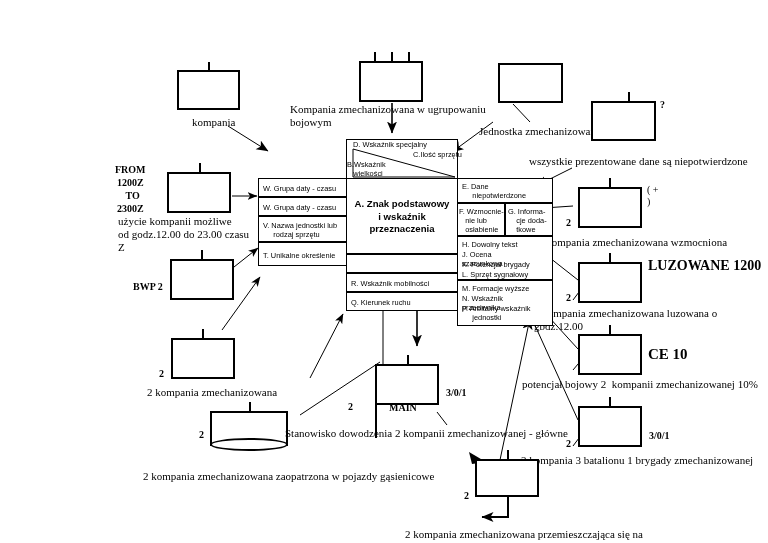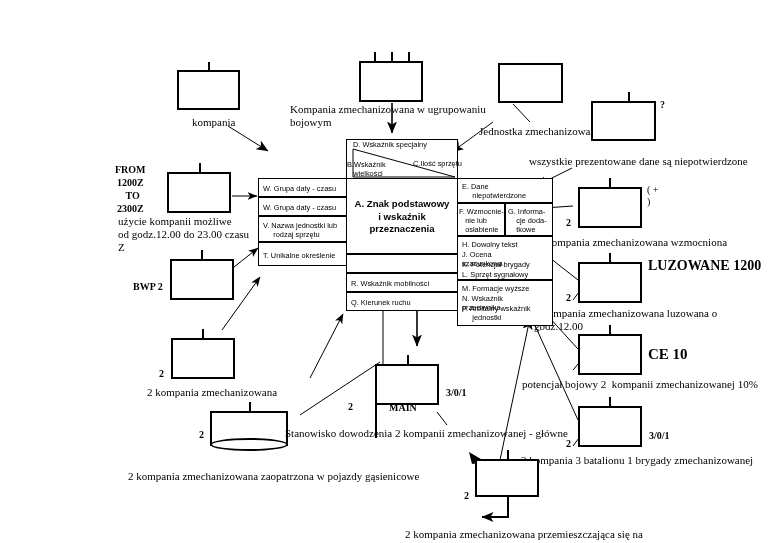--- a/index.html
+++ b/index.html
@@ -123,21 +123,21 @@
 
   <div class="staff" style="left:202px;top:329px;height:10px;"></div>
   <div class="unit" style="left:171px;top:338px;width:64px;height:41px;"></div>
   <div class="lbl bold" style="left:159px;top:367px;font-size:10px;">2</div>
   <div class="lbl" style="left:147px;top:386px;">2 kompania zmechanizowana</div>
 
   <div class="staff" style="left:249px;top:402px;height:10px;"></div>
   <div class="unit" style="left:210px;top:411px;width:78px;height:35px;"></div>
   <div class="cyl-ell" style="left:210px;top:438px;width:78px;height:13px;"></div>
   <div class="lbl bold" style="left:199px;top:428px;font-size:10px;">2</div>
-  <div class="lbl" style="left:128px;top:470px;">2 kompania zmechanizowana zaopatrzona w pojazdy gąsienicowe</div>
+  <div class="lbl" style="left:143px;top:470px;">2 kompania zmechanizowana zaopatrzona w pojazdy gąsienicowe</div>
 
   <div class="staff" style="left:407px;top:355px;height:10px;"></div>
   <div class="unit" style="left:375px;top:364px;width:64px;height:41px;"></div>
   <div class="staff" style="left:375px;top:404px;height:34px;"></div>
   <div class="lbl bold" style="left:389px;top:401px;font-size:10px;">MAIN</div>
   <div class="lbl bold" style="left:446px;top:386px;font-size:10px;">3/0/1</div>
   <div class="lbl bold" style="left:348px;top:400px;font-size:10px;">2</div>
   <div class="lbl" style="left:285px;top:427px;">Stanowisko dowodzenia 2 kompanii zmechanizowanej - główne</div>
 
   <div class="staff" style="left:609px;top:178px;height:10px;"></div>
@@ -170,21 +170,21 @@
   <div class="lbl bold" style="left:464px;top:489px;font-size:10px;">2</div>
   <div class="lbl" style="left:405px;top:528px;">2 kompania zmechanizowana przemieszczająca się na</div>
 
   <div id="legend">
 
     <div class="lgbox" style="left:88px;top:0;width:112px;height:40px;"></div>
     <svg class="tri" style="left:94px;top:9px;" width="104" height="30" viewBox="0 0 104 30">
       <polygon points="1,1 103,29 1,29" fill="none" stroke="#000" stroke-width="1"></polygon>
     </svg>
     <div class="lgtxt" style="left:95px;top:1px;white-space:pre;">D. Wskaźnik specjalny</div>
-    <div class="lgtxt" style="left:122px;top:20px;white-space:pre;padding-left:33px;">C.Ilość sprzętu</div>
+    <div class="lgtxt" style="left:122px;top:11px;white-space:pre;padding-left:33px;">C.Ilość sprzętu</div>
     <div class="lgtxt" style="left:89px;top:21px;white-space:pre;">B.Wskaźnik
    wielkości</div>
 
     <div class="lgbox" style="left:88px;top:39px;width:112px;height:76px;border-width:1.8px;"></div>
     <div class="lgcenter" style="left:88px;top:59px;width:112px;white-space:pre-line;">A. Znak podstawowy
 i wskaźnik
 przeznaczenia</div>
 
     <div class="lgbox" style="left:0;top:39px;width:89px;height:19px;"></div>
     <div class="lgtxt" style="left:5px;top:45px;">W. Grupa daty - czasu</div>

